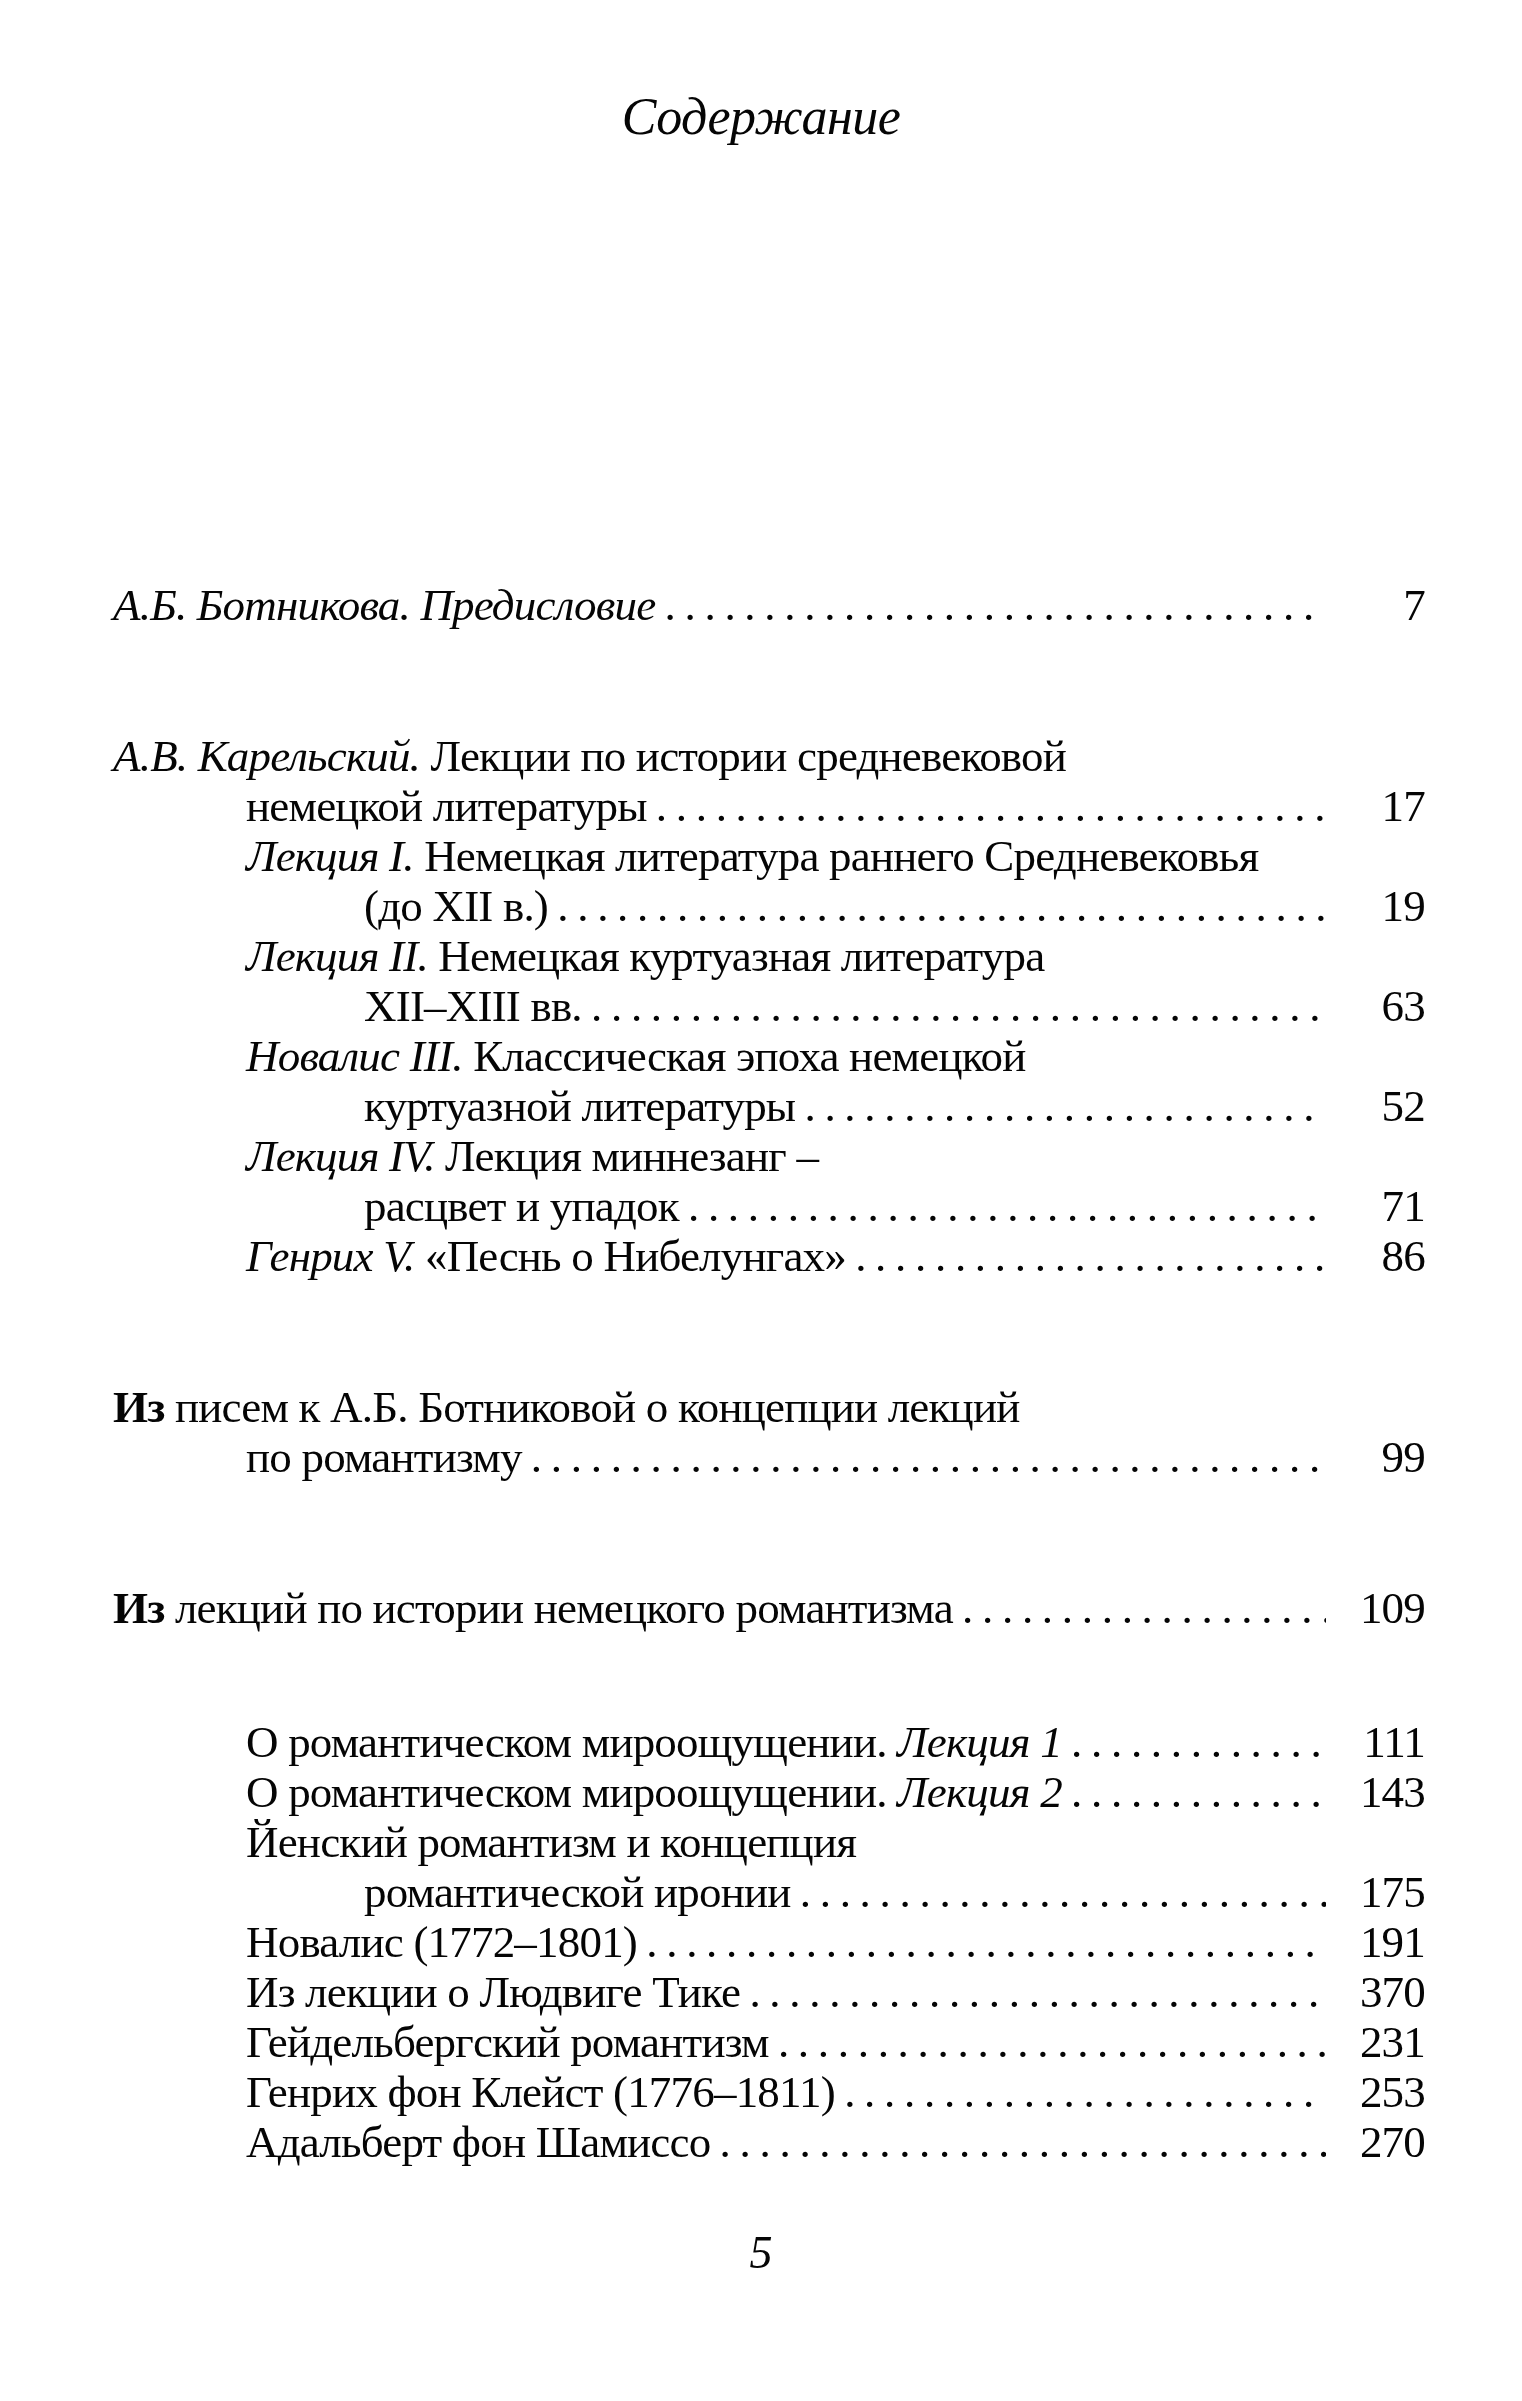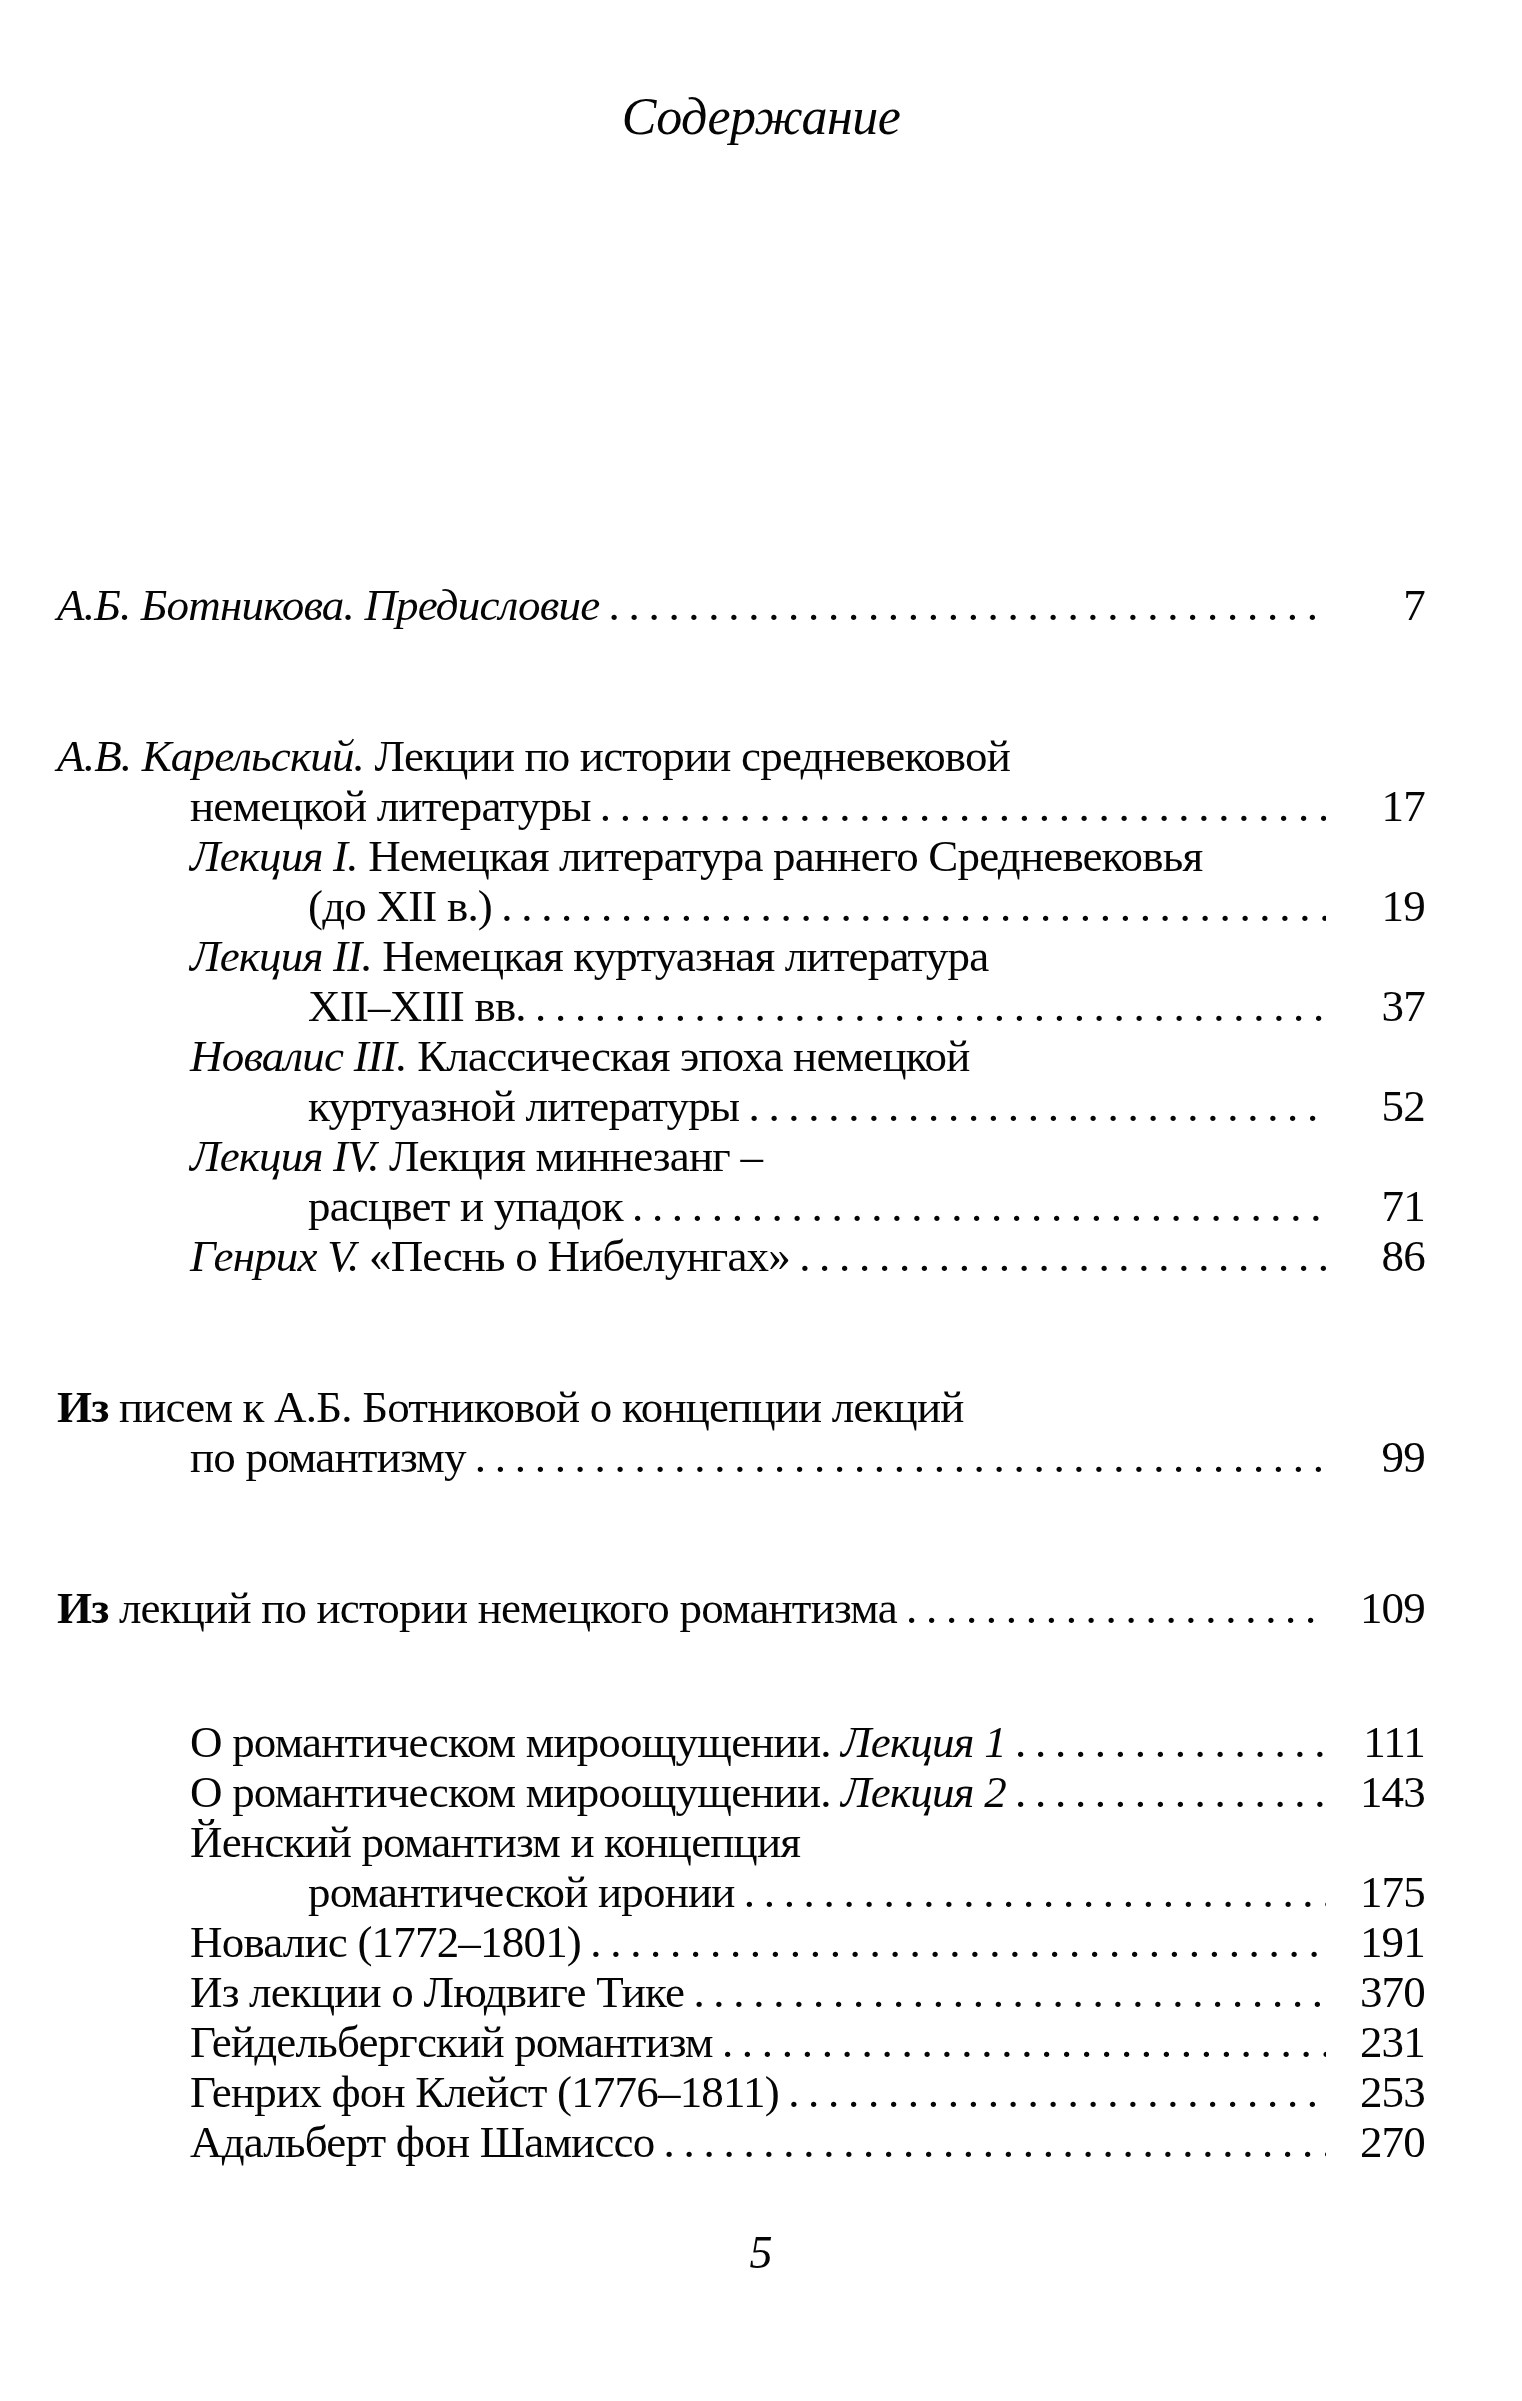--- a/index.html
+++ b/index.html
@@ -17,21 +17,21 @@
     padding-top: 88px;
     text-align: center;
     font-size: 52px;
     line-height: 57px;
     font-style: italic;
     font-weight: normal;
     letter-spacing: -0.5px;
   }
   .toc {
     margin-top: 435px;
-    padding: 0 97px 0 57px;
+    padding: 0 97px 0 113px;
   }
   .toc-section { margin-top: 0; }
   .toc-section + .toc-section { margin-top: 101px; }
   .toc-section:nth-of-type(5) { margin-top: 84px; }
   .row {
     display: flex;
     align-items: baseline;
     font-size: 45px;
     line-height: 50px;
     letter-spacing: -0.8px;
@@ -96,21 +96,21 @@
           <span class="txt"><span class="">(до XII в.)</span></span>
           <span class="dots"></span>
           <span class="pg">19</span>
         </div>
         <div class="row ind1">
           <span class="txt"><span class="it ">Лекция II.</span><span class=""> Немецкая куртуазная литература</span></span>
         </div>
         <div class="row ind2">
           <span class="txt"><span class="">XII–XIII вв.</span></span>
           <span class="dots"></span>
-          <span class="pg">37</span>
+          <span class="pg">63</span>
         </div>
         <div class="row ind1">
           <span class="txt"><span class="it ">Новалис III.</span><span class=""> Классическая эпоха немецкой</span></span>
         </div>
         <div class="row ind2">
           <span class="txt"><span class="">куртуазной литературы</span></span>
           <span class="dots"></span>
           <span class="pg">52</span>
         </div>
         <div class="row ind1">

